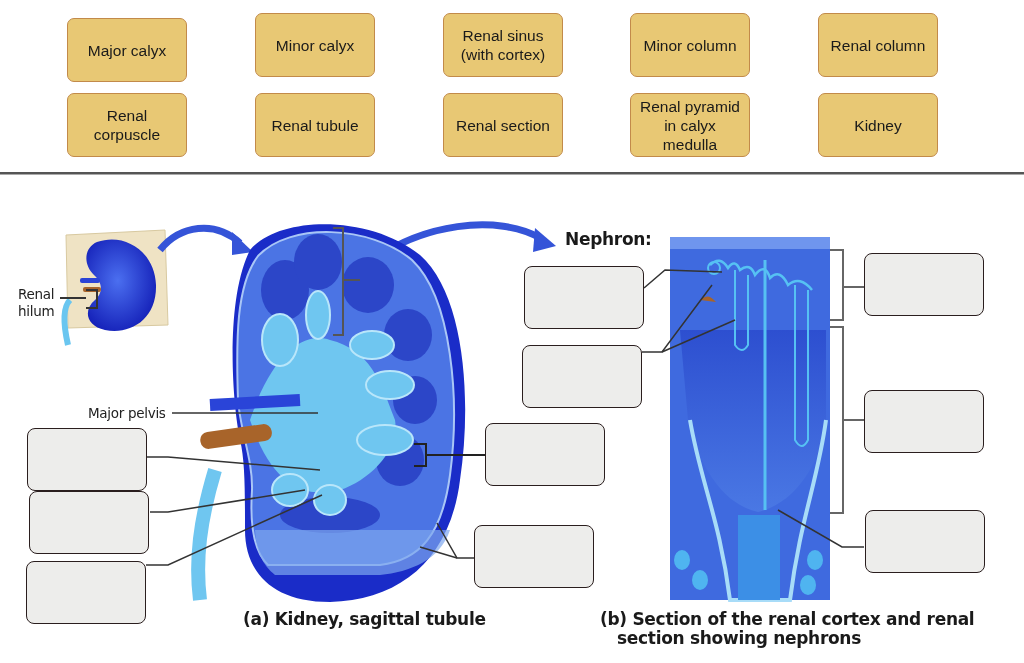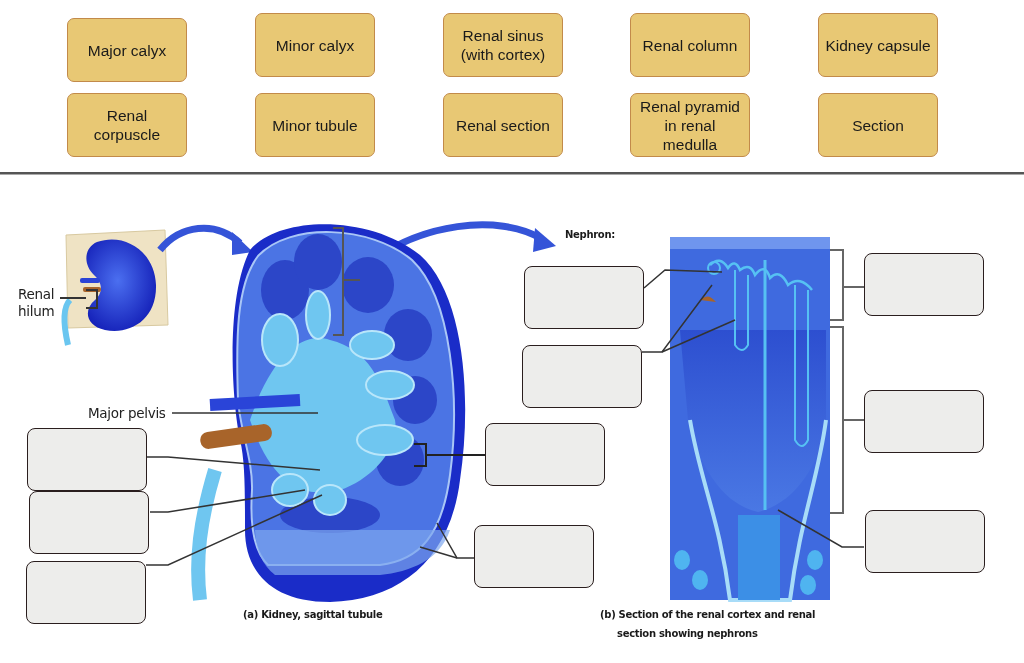--- a/index.html
+++ b/index.html
@@ -5,42 +5,42 @@
   html, body { margin: 0; padding: 0; }
   body { width: 1024px; height: 663px; position: relative; background: #ffffff; overflow: hidden;
          font-family: "Liberation Sans", sans-serif; }
   .bank-label { position: absolute; width: 120px; height: 64px; box-sizing: border-box;
     background: #e8c874; border: 1.5px solid #c28a4a; border-radius: 7px;
     display: flex; align-items: center; justify-content: center; text-align: center;
     font-size: 15.5px; line-height: 19px; color: #1a1a1a; cursor: grab; white-space: pre-line; }
   .divider { position: absolute; left: 0; top: 172px; width: 1024px; height: 2px; background: #555; border-bottom: 1px solid #aaa; }
   .drop-box { position: absolute; width: 120px; height: 63px; box-sizing: border-box;
     background: #ededeb; border: 1.5px solid #2a1e1e; border-radius: 8px; }
-  .caption { position: absolute; font-family: "DejaVu Sans", sans-serif; font-weight: bold; font-size: 10px; color: #1a1a1a; letter-spacing: -0.3px; }
+  .caption { position: absolute; font-family: "DejaVu Sans", sans-serif; font-weight: bold; font-size: 17px; color: #1a1a1a; letter-spacing: -0.3px; }
   .static-label { position: absolute; font-family: "DejaVu Sans", sans-serif; font-size: 13.5px; color: #222; line-height: 17px; letter-spacing: -0.3px; }
   svg.art { position: absolute; left: 0; top: 0; }
 </style>
 </head>
 <body>
 
 <div>
   <div class="bank-label" style="left:67px;top:18px">Major calyx</div>
   <div class="bank-label" style="left:255px;top:13px">Minor calyx</div>
   <div class="bank-label" style="left:443px;top:13px">Renal sinus
 (with cortex)</div>
-  <div class="bank-label" style="left:630px;top:13px">Renal column</div>
-  <div class="bank-label" style="left:818px;top:13px">Kidney capsule</div>
+  <div class="bank-label" style="left:630px;top:13px">Minor column</div>
+  <div class="bank-label" style="left:818px;top:13px">Renal column</div>
   <div class="bank-label" style="left:67px;top:93px">Renal
 corpuscle</div>
-  <div class="bank-label" style="left:255px;top:93px">Minor tubule</div>
+  <div class="bank-label" style="left:255px;top:93px">Renal tubule</div>
   <div class="bank-label" style="left:443px;top:93px">Renal section</div>
   <div class="bank-label" style="left:630px;top:93px">Renal pyramid
-in renal
+in calyx
 medulla</div>
-  <div class="bank-label" style="left:818px;top:93px">Section</div>
+  <div class="bank-label" style="left:818px;top:93px">Kidney</div>
 </div>
 
 <div class="divider"></div>
 
 <svg class="art" width="1024" height="663" viewBox="0 0 1024 663">
   <defs>
     <radialGradient id="kgrad" cx="0.45" cy="0.45" r="0.6">
       <stop offset="0" stop-color="#4b6ff0"></stop>
         <stop offset="1" stop-color="#1420b8"></stop>
     </radialGradient>

